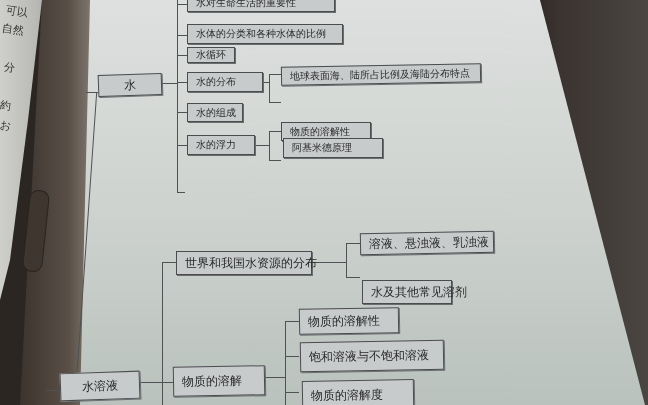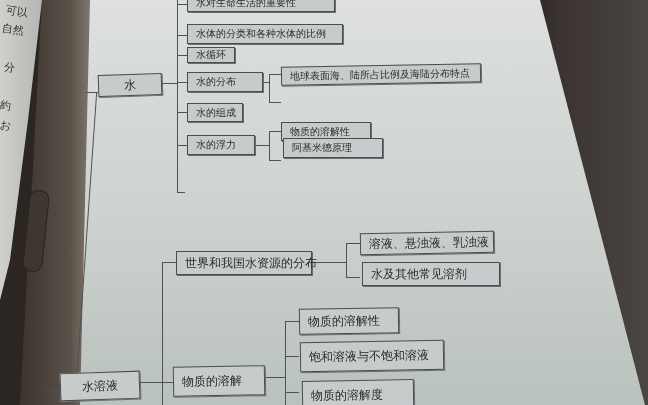--- a/index.html
+++ b/index.html
@@ -136,21 +136,21 @@
   <div class="node big" style="left:60px;top:372px;width:80px;height:28px;justify-content:center;transform:rotate(-2deg)">
       <span>水溶液</span>
     </div>
 
   <div class="node big" style="left:176px;top:251px;width:136px;height:24px">
       <span>世界和我国水资源的分布</span>
     </div>
   <div class="node big" style="left:360px;top:232px;width:134px;height:22px;transform:rotate(-1deg)">
       <span>溶液、悬浊液、乳浊液</span>
     </div>
-  <div class="node big" style="left:362px;top:262px;width:138px;height:24px">
+  <div class="node big" style="left:362px;top:280px;width:90px;height:24px">
       <span>水及其他常见溶剂</span>
     </div>
 
   <div class="node big" style="left:173px;top:366px;width:92px;height:30px;transform:rotate(-1deg)">
       <span>物质的溶解</span>
     </div>
   <div class="node big" style="left:299px;top:308px;width:100px;height:26px;transform:rotate(-1deg)">
       <span>物质的溶解性</span>
     </div>
   <div class="node big" style="left:300px;top:341px;width:144px;height:30px;transform:rotate(-1deg)">

